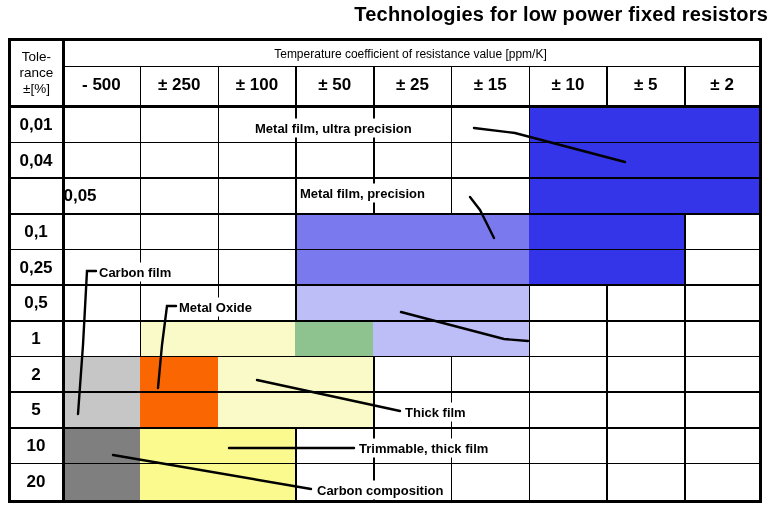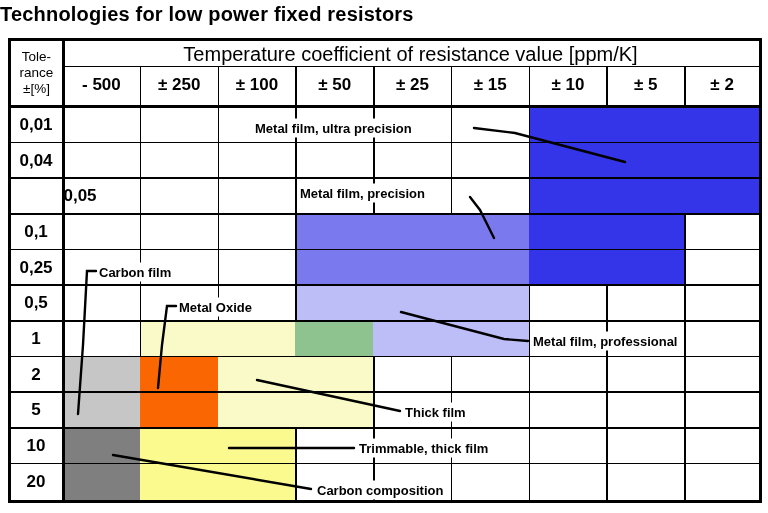--- a/index.html
+++ b/index.html
@@ -1,28 +1,28 @@
 <!DOCTYPE html>
 <html><head>
 <meta charset="utf-8">
 <style>
   html,body{margin:0;padding:0;background:#fff;}
   .page{position:relative;width:768px;height:513px;background:#fff;overflow:hidden;
         font-family:"Liberation Sans",sans-serif;color:#000;}
-  .title{position:absolute;left:0;top:3px;width:768px;text-align:left;
+  .title{position:absolute;left:0;top:3px;width:768px;text-align:right;
          font-size:20px;font-weight:bold;letter-spacing:.2px;}
   .table{position:absolute;left:8px;top:38px;width:754px;height:465px;
          border:3px solid #000;box-sizing:border-box;background:#fff;}
   .inner{position:absolute;left:0;top:0;width:748px;height:459px;}
   .vline,.hline{position:absolute;background:#000;}
   .vline{z-index:1;}
   .hline{z-index:3;}
   .region{position:absolute;z-index:2;}
   .tc-header{position:absolute;left:51px;top:0;width:697px;height:26px;z-index:4;
-             display:flex;align-items:center;justify-content:center;font-size:20px;}
+             display:flex;align-items:center;justify-content:center;font-size:12px;}
   .tol-cell{position:absolute;left:0;top:0;width:51px;height:64px;z-index:4;
             display:flex;flex-direction:column;align-items:center;justify-content:center;
             font-size:13.5px;line-height:1.2;}
   .colhead,.rowlabel{position:absolute;z-index:4;display:flex;align-items:center;
             justify-content:center;font-weight:bold;font-size:17px;}
   .ann{position:absolute;z-index:9;transform:translateY(-50%);background:#fff;
        font-weight:bold;font-size:13px;white-space:nowrap;padding:0 3px;line-height:19px;}
   .leaders{position:absolute;left:0;top:0;z-index:10;pointer-events:none;}
 </style>
 </head>
@@ -102,21 +102,20 @@
         <div class="rowlabel" style="left: 0px; top: 387.636px; width: 50px; height: 34.6818px;">10</div>
         <div class="rowlabel" style="left: 0px; top: 423.318px; width: 50px; height: 34.6818px;">20</div>
       </div>
   </div>
 
   <div></div>
   <div class="ann" style="left: 252px; top: 128px;">Metal film, ultra precision</div>
     <div class="ann" style="left: 297px; top: 193px;">Metal film, precision</div>
     <div class="ann" style="left: 96px; top: 272px;">Carbon film</div>
     <div class="ann" style="left: 176px; top: 307px;">Metal Oxide</div>
-    <div class="ann" style="left: 530px; top: 341px;">Metal film, professional</div>
     <div class="ann" style="left: 402px; top: 412px;">Thick film</div>
     <div class="ann" style="left: 356px; top: 448px;">Trimmable, thick film</div>
     <div class="ann" style="left: 314px; top: 490px;">Carbon composition</div>
     <svg class="leaders" width="768" height="513" viewBox="0 0 768 513">
       <polyline points="474,128 515,133 625,162" fill="none" stroke="#000000" stroke-width="2.4" stroke-linecap="round"></polyline>
       <polyline points="470,197 480,210 494,238" fill="none" stroke="#000000" stroke-width="2.4" stroke-linecap="round"></polyline>
       <polyline points="96,271 87,271 83,345 78,414" fill="none" stroke="#000000" stroke-width="2.4" stroke-linecap="round"></polyline>
       <polyline points="176,306 167,306 162,345 158,388" fill="none" stroke="#000000" stroke-width="2.4" stroke-linecap="round"></polyline>
       <polyline points="528,341 504,339 401,312" fill="none" stroke="#000000" stroke-width="2.4" stroke-linecap="round"></polyline>
       <polyline points="400,411 257,380" fill="none" stroke="#000000" stroke-width="2.4" stroke-linecap="round"></polyline>

